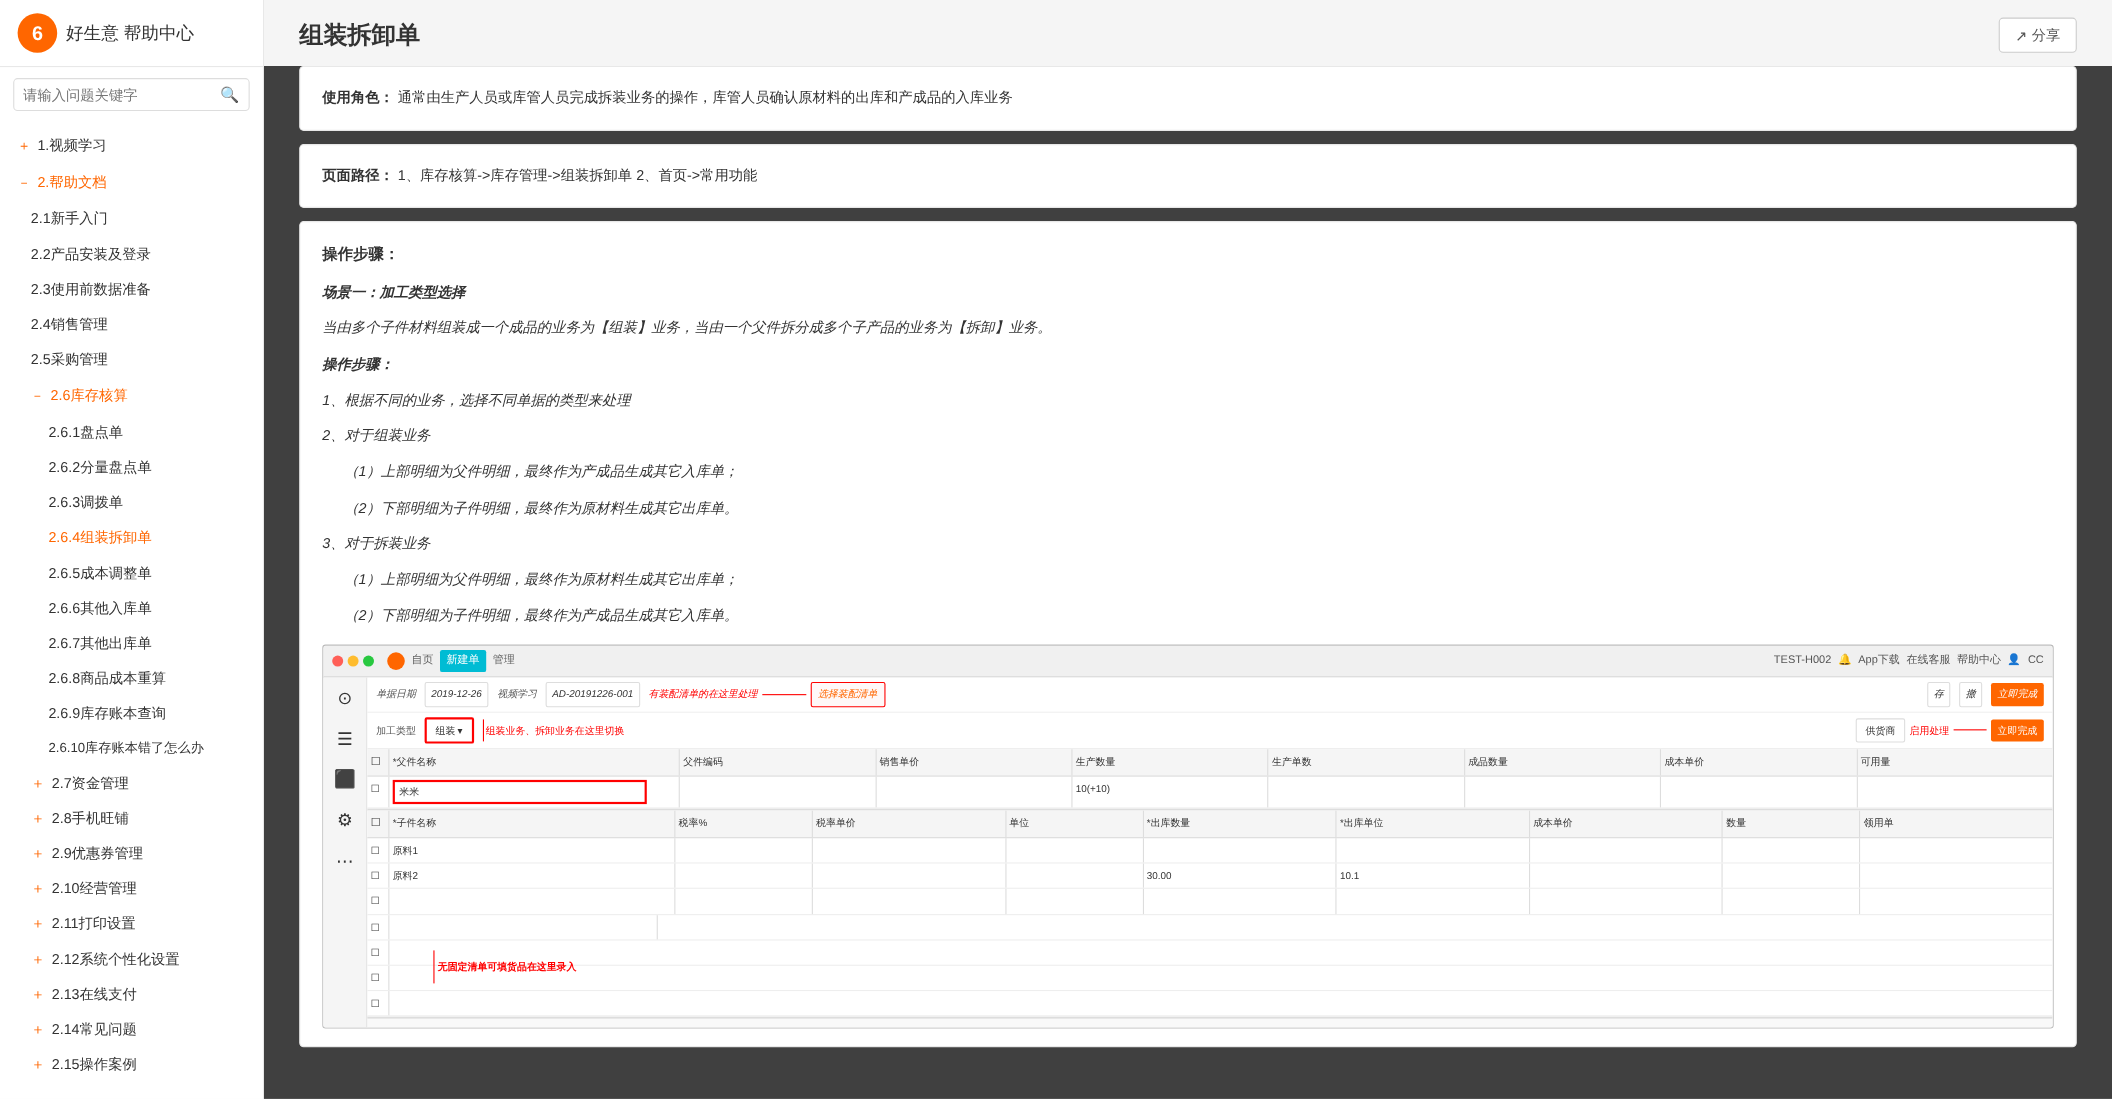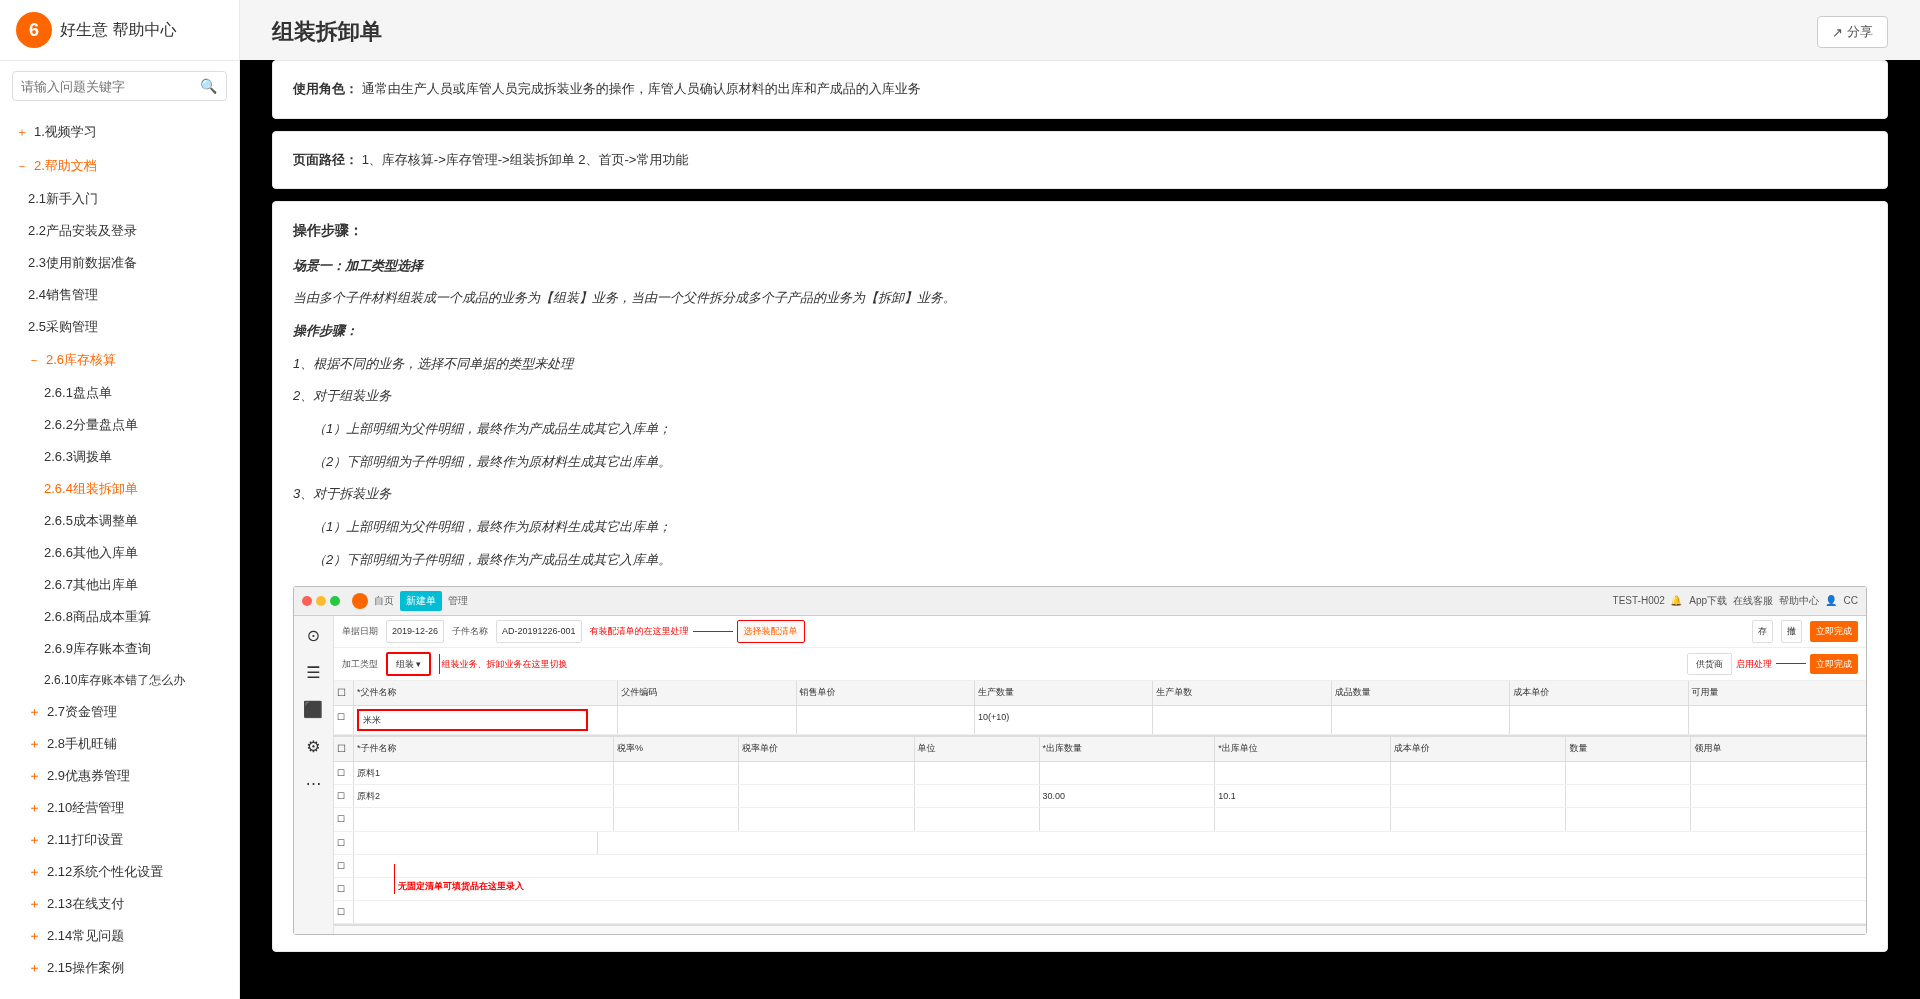--- a/index.html
+++ b/index.html
@@ -65,21 +65,21 @@
       cursor: pointer;
       color: #333;
       font-size: 13px;
     }
     .nav-sub-item.current { color: #f60; }
     
     
     .main {
       flex: 1;
       overflow-y: auto;
-      background: #000000;
+      background: #404040;
       display: flex;
       flex-direction: column;
     }
     .main-header {
       display: flex;
       align-items: center;
       justify-content: space-between;
       padding: 16px 32px 12px 32px;
       background: #f5f5f5;
     }
@@ -321,24 +321,24 @@
           <div style="width:40px;background:#f5f5f5;border-right:1px solid #e0e0e0;display:flex;flex-direction:column;align-items:center;padding:6px 0;gap:8px;">
             <div style="font-size:16px;">⊙</div>
             <div style="font-size:16px;">☰</div>
             <div style="font-size:16px;color:#f60;">⬛</div>
             <div style="font-size:16px;">⚙</div>
             <div style="font-size:16px;">⋯</div>
           </div>
 
           <div style="flex:1;display:flex;flex-direction:column;font-size:10px;">
 
-            <div style="background:#fff;border-bottom:1px solid #eee;padding:4px 8px;display:flex;align-items:center;gap:8px;">
+            <div style="background:#fff;border-bottom:1px solid #eee;padding:4px 8px;display:flex;align-items:center;gap:8px;font-style:italic;">
               <span style="font-size:9px;color:#555;">单据日期</span>
               <span style="border:1px solid #ddd;padding:2px 5px;border-radius:2px;font-size:9px;background:#fff;">2019-12-26</span>
-              <span style="font-size:9px;color:#555;">子件名称</span>
+              <span style="font-size:9px;color:#555;">视频学习</span>
               <span style="border:1px solid #ddd;padding:2px 5px;border-radius:2px;font-size:9px;background:#fff;">AD-20191226-001</span>
 
               <div style="position:relative;display:inline-flex;align-items:center;">
                 <span style="color:#f00;font-size:9px;margin-right:4px;">有装配清单的在这里处理</span>
                 <span style="display:inline-block;width:40px;height:1px;background:#f00;margin-right:4px;"></span>
                 <span style="border:1px solid #f00;padding:2px 6px;border-radius:2px;background:#fff8f8;font-size:9px;color:#f60;">选择装配清单</span>
               </div>
 
               <span style="flex:1;"></span>
               <span style="background:#fff;border:1px solid #ddd;padding:2px 5px;border-radius:2px;font-size:9px;">存</span>
@@ -458,21 +458,21 @@
               </div>
               <div style="display:flex;border-bottom:1px solid #eee;">
                 <div style="width:20px;padding:3px;border-right:1px solid #ddd;font-size:9px;">☐</div>
                 <div style="flex:8;padding:3px;font-size:9px;"></div>
               </div>
               <div style="display:flex;border-bottom:1px solid #eee;">
                 <div style="width:20px;padding:3px;border-right:1px solid #ddd;font-size:9px;">☐</div>
                 <div style="flex:8;padding:3px;font-size:9px;"></div>
               </div>
 
-              <div style="position:absolute; left:60px; bottom:30px; color:#f00; font-size:9px; font-weight:bold; display:flex; align-items:flex-end; gap:3px;">
+              <div style="position:absolute; left:60px; bottom:30px; color:#f00; font-size:9px; font-weight:bold; display:flex; align-items:center; gap:3px;">
                 <span style="display:inline-block;width:1px;height:30px;background:#f00;"></span>
                 <span>无固定清单可填货品在这里录入</span>
               </div>
             </div>
 
             <div style="background:#f9f9f9;border-top:2px solid #ddd;padding:4px 8px;display:flex;gap:16px;font-size:9px;">
               
               
               
               

